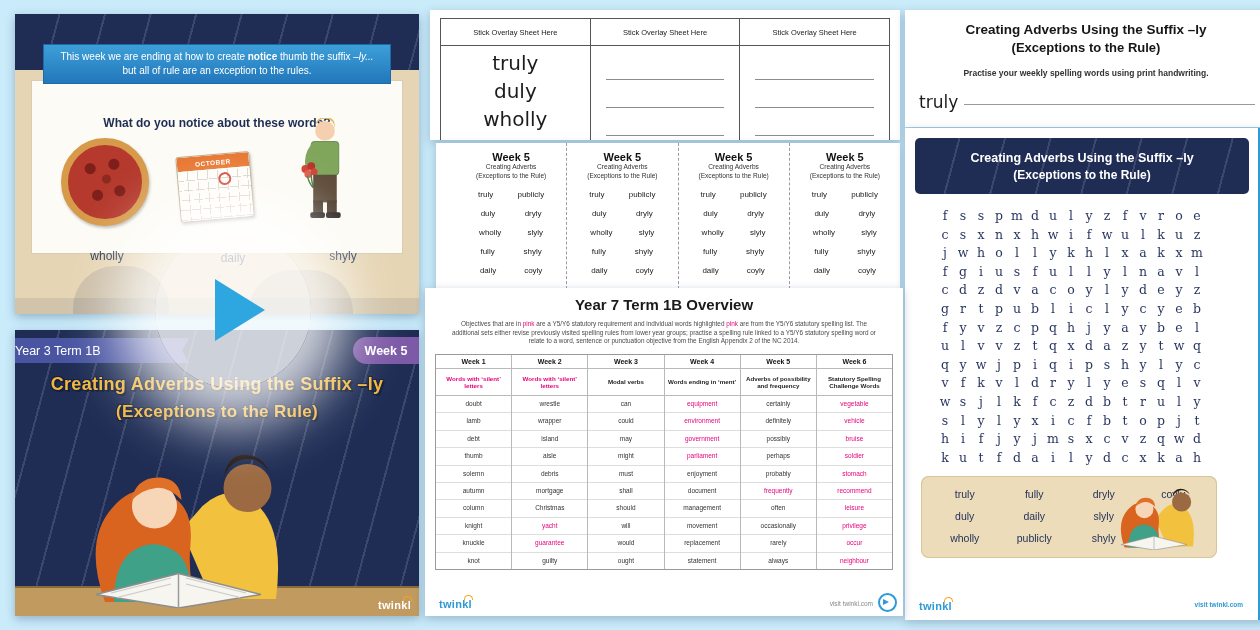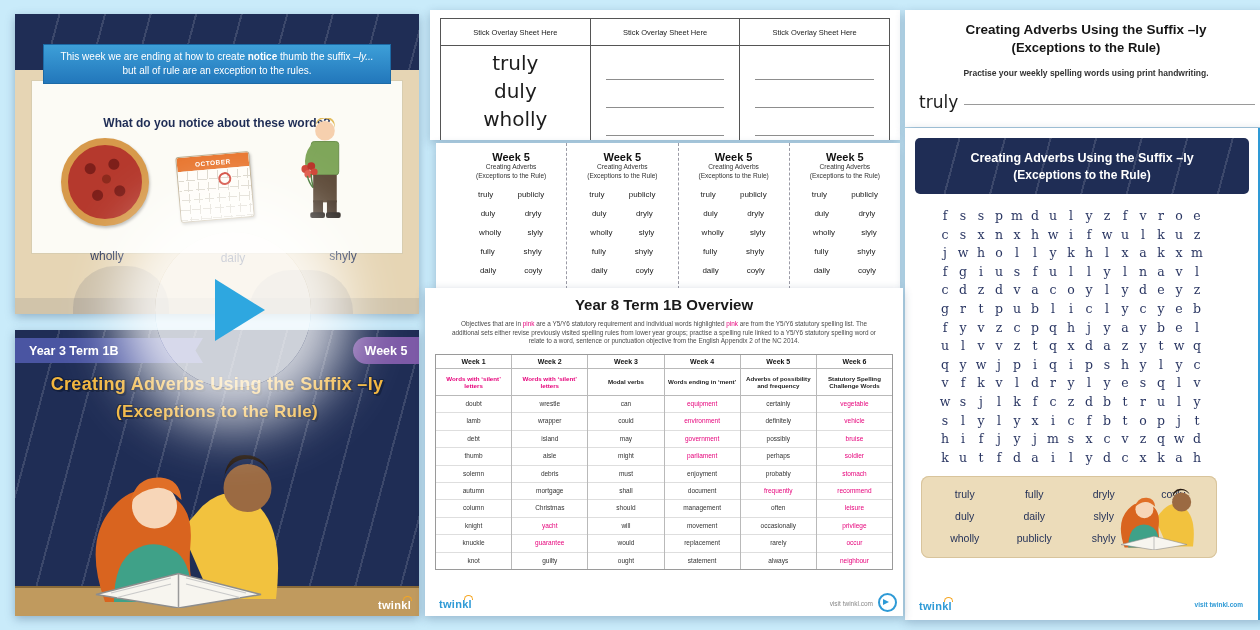--- a/index.html
+++ b/index.html
@@ -45,21 +45,21 @@
   .fk1{left:58px;top:252px;width:96px;height:50px;}
   .fk2{left:234px;top:256px;width:104px;height:46px;}
   .fk-desk{position:absolute;left:0;right:0;bottom:0;height:16px;background:rgba(31,45,85,.10);border-radius:0;}
 
   
   .play{position:absolute;left:155px;top:232px;width:156px;height:156px;border:none;padding:0;border-radius:50%;background:rgba(255,255,255,.78);box-shadow:0 0 55px 38px rgba(255,255,255,.80);z-index:10;display:flex;align-items:center;justify-content:center;cursor:pointer;}
   .play-tri{width:0;height:0;border-top:31px solid transparent;border-bottom:31px solid transparent;border-left:50px solid #2ea7e0;margin-left:14px;}
 
   
   .slide2{left:15px;top:330px;width:404px;height:286px;}
-  .s2-ribbon{position:absolute;left:0;top:8px;width:174px;height:25px;background:#4a55a2;color:#fff;font-size:12.5px;font-weight:700;display:flex;align-items:center;padding-left:14px;clip-path:polygon(0 0,100% 0,96% 50%,100% 100%,0 100%);}
+  .s2-ribbon{position:absolute;left:0;top:8px;width:174px;height:25px;background:#4a55a2;color:#fff;font-size:12.5px;font-weight:400;display:flex;align-items:center;clip-path:polygon(0 0,100% 0,96% 50%,100% 100%,0 100%);}
   .s2-badge{position:absolute;right:0;top:7px;width:66px;height:27px;background:#7d5aa7;border-radius:14px 0 0 14px;color:#fff;font-size:12.5px;font-weight:700;display:flex;align-items:center;justify-content:center;}
   .s2-title{position:absolute;left:0;right:0;text-align:center;color:#f2b63e;font-weight:700;letter-spacing:.3px;
     text-shadow:-1px -1px 0 #14203f,1px -1px 0 #14203f,-1px 1px 0 #14203f,1px 1px 0 #14203f,2px 2px 0 #14203f;}
   .s2-t1{top:44px;font-size:18px;}
   .s2-t2{top:72px;font-size:17px;}
   .s2-desk{position:absolute;left:0;right:0;bottom:0;height:28px;background:#c09a5e;border-top:2px solid #8a6a38;}
   .kids-big{position:absolute;left:36px;bottom:8px;width:330px;height:165px;}
   .tlogo{position:relative;display:inline-flex;align-items:center;}
   .tlogo b{font-size:11px;color:#2e9ad6;font-weight:700;letter-spacing:.3px;}
   .tlogo .tlogo-arc{position:absolute;left:25px;top:-3px;width:7px;height:4px;border:1.6px solid #f5a623;border-bottom:none;border-radius:8px 8px 0 0;}
@@ -341,21 +341,21 @@
           </div>
           <div class="pair">
             <span>daily</span>
             <span>coyly</span>
           </div>
         </div>
     </div>
   </section>
 
   <section class="doc docC">
-    <div class="ov-title">Year 8 Term 1B Overview</div>
+    <div class="ov-title">Year 7 Term 1B Overview</div>
     <div class="ov-intro">
       
     <span>Objectives that are in </span><span class="pink">pink</span><span> are a Y5/Y6 statutory requirement and individual words highlighted </span><span class="pink">pink</span><span> are from the Y5/Y6 statutory spelling list. The additional sets either revise previously visited spelling rules from lower year groups; practise a spelling rule linked to a Y5/Y6 statutory spelling word or relate to a word, sentence or punctuation objective from the English Appendix 2 of the NC 2014.</span></div>
     <div class="ov-table">
 
     <div class="ov-col">
           <div class="ov-week">Week 1</div>
           <div class="ov-sub pink">Words with ‘silent’ letters</div>
           <div class="ov-words">
 

